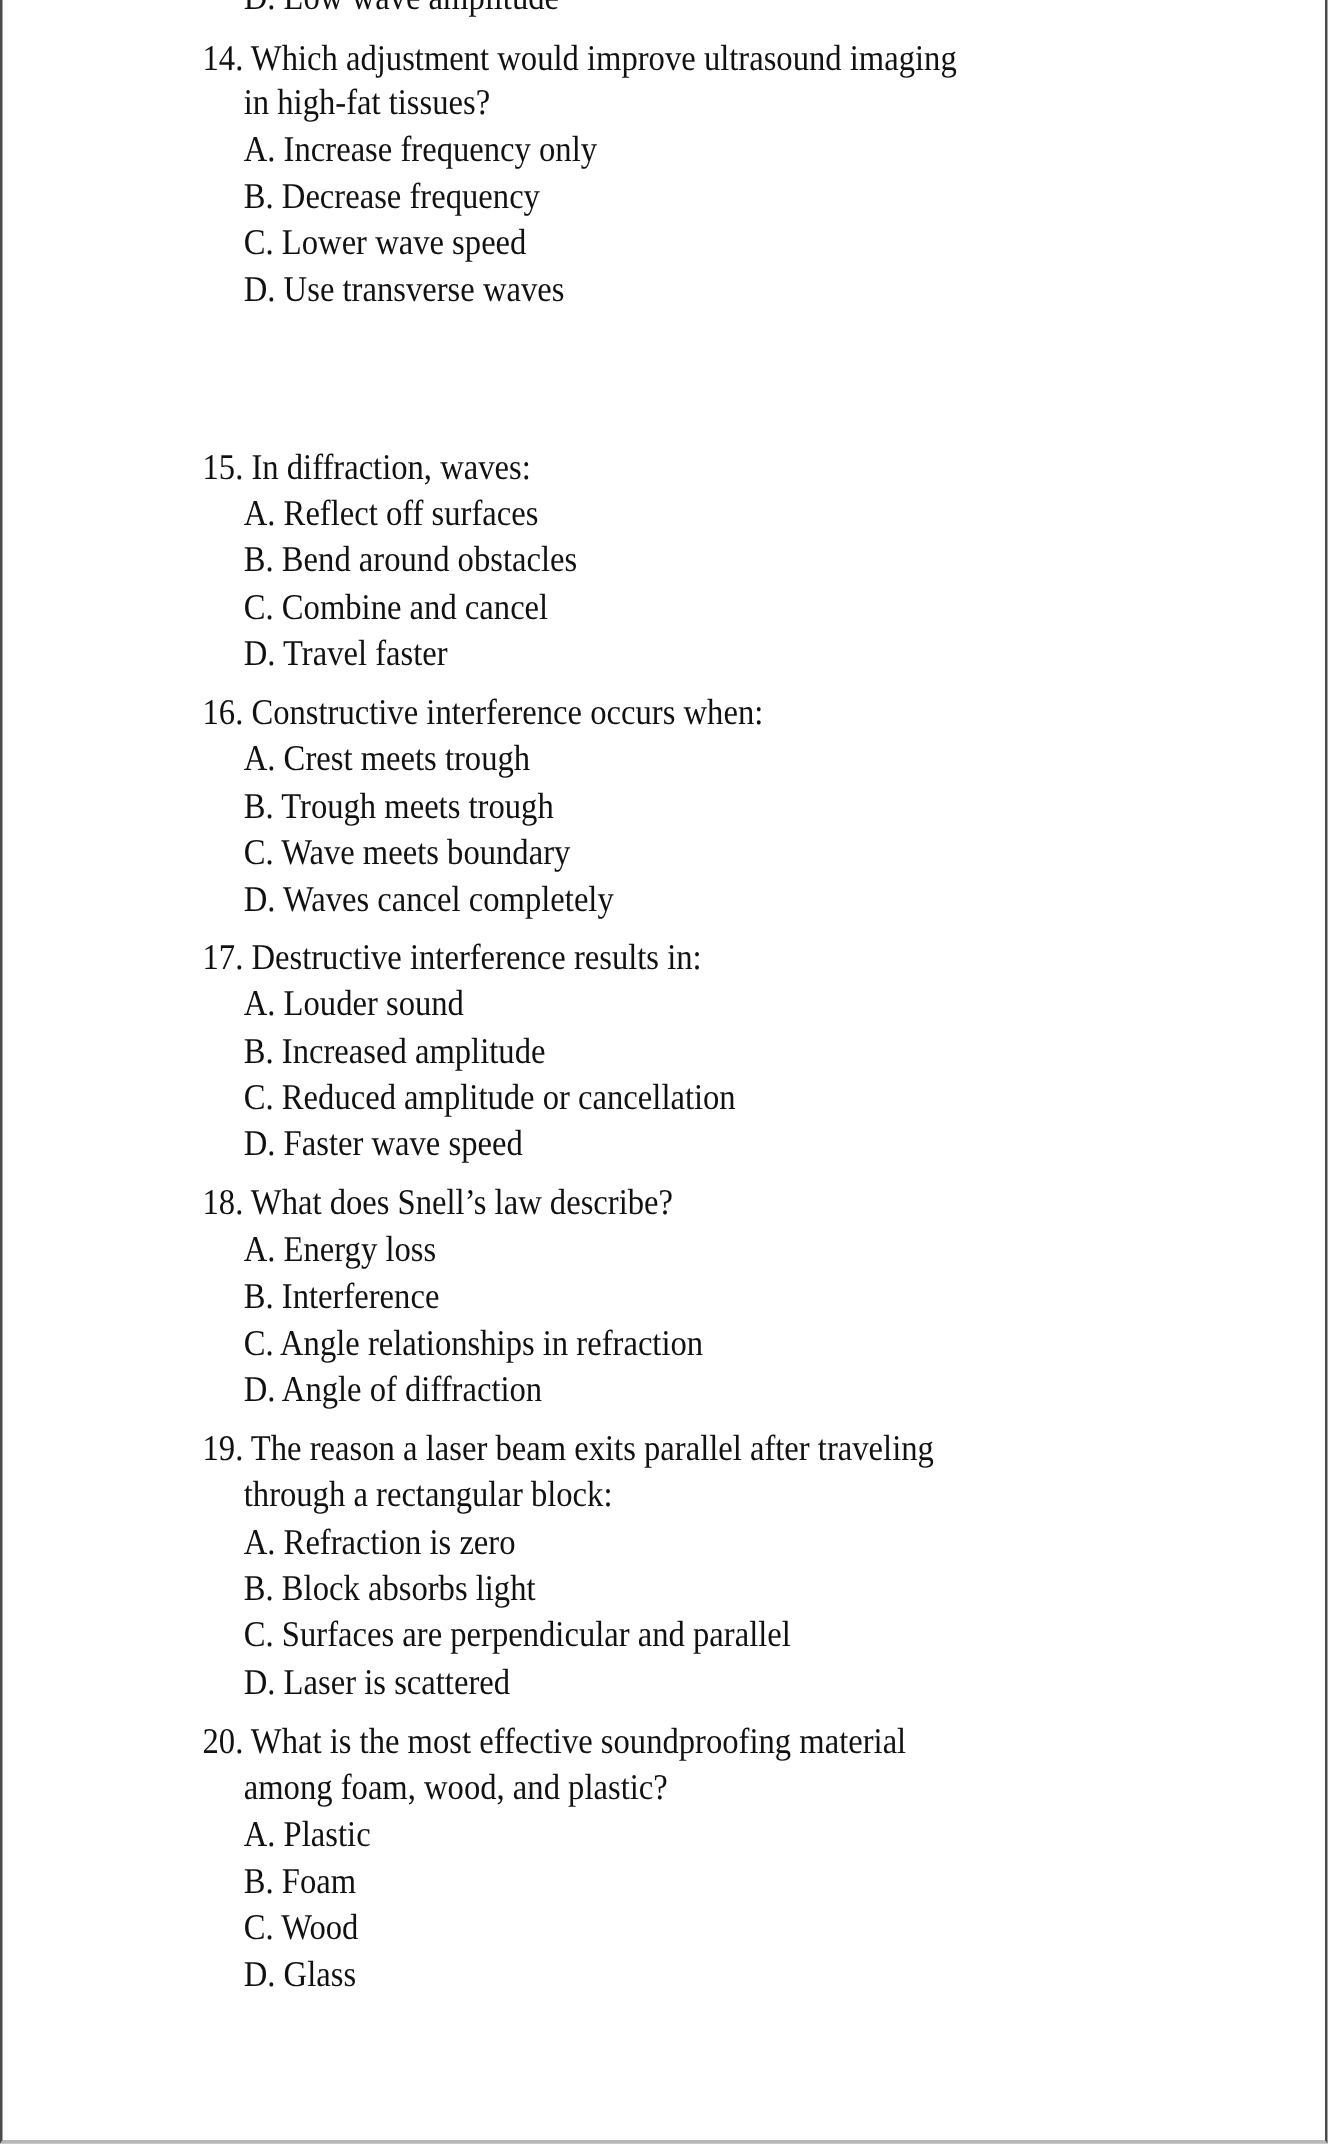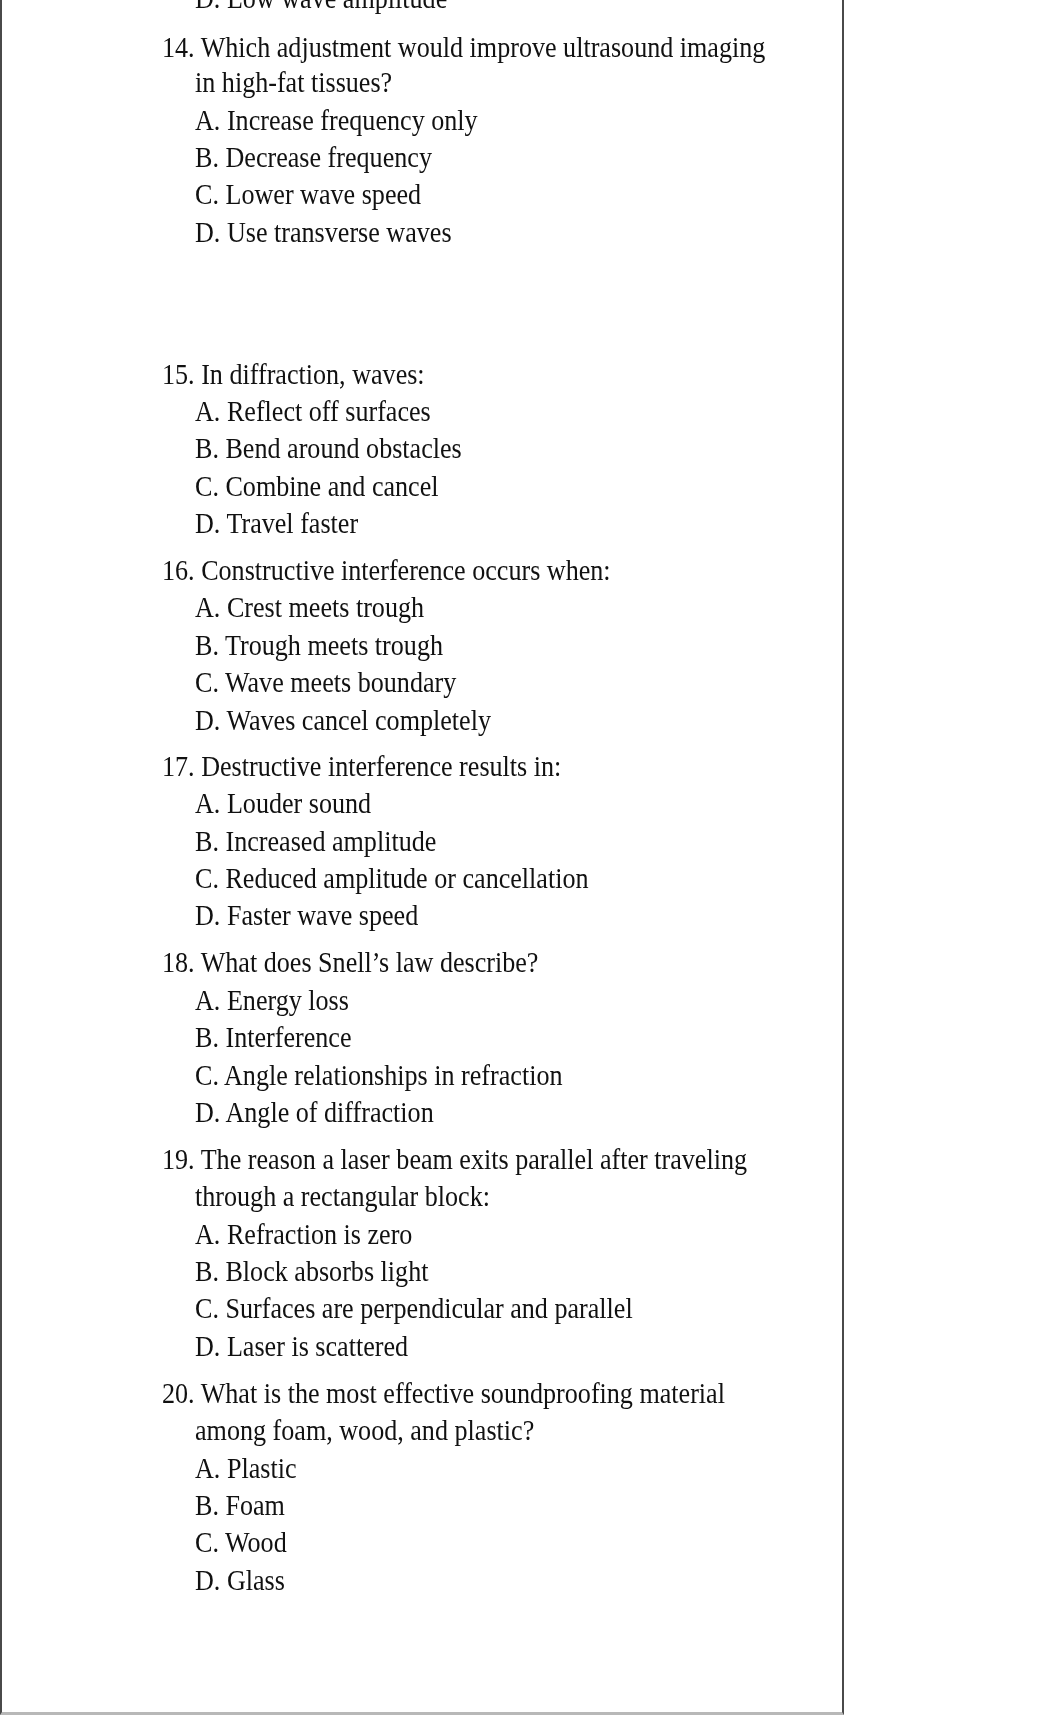--- a/index.html
+++ b/index.html
@@ -2,21 +2,21 @@
 <html><head>
 <meta charset="utf-8">
 <style>
   html, body { margin: 0; padding: 0; background: #ffffff; }
   body {
     width: 1064px; height: 1718px; position: relative; overflow: hidden;
     font-family: "Liberation Serif", "DejaVu Serif", serif;
     color: #111111;
   }
   .page {
-    position: absolute; left: 0; top: 0; width: 844px; height: 1715px;
+    position: absolute; left: 0; top: 0; width: 1062px; height: 1715px;
     border-left: 2px solid #4a4a4a;
     border-right: 2px solid #4a4a4a;
     border-bottom: 3px solid #b8b8b8;
     box-sizing: border-box;
     background: #ffffff;
   }
   .line {
     position: absolute; white-space: nowrap;
     font-size: 29px; line-height: 34px;
     transform: scaleX(0.90); transform-origin: left top;

